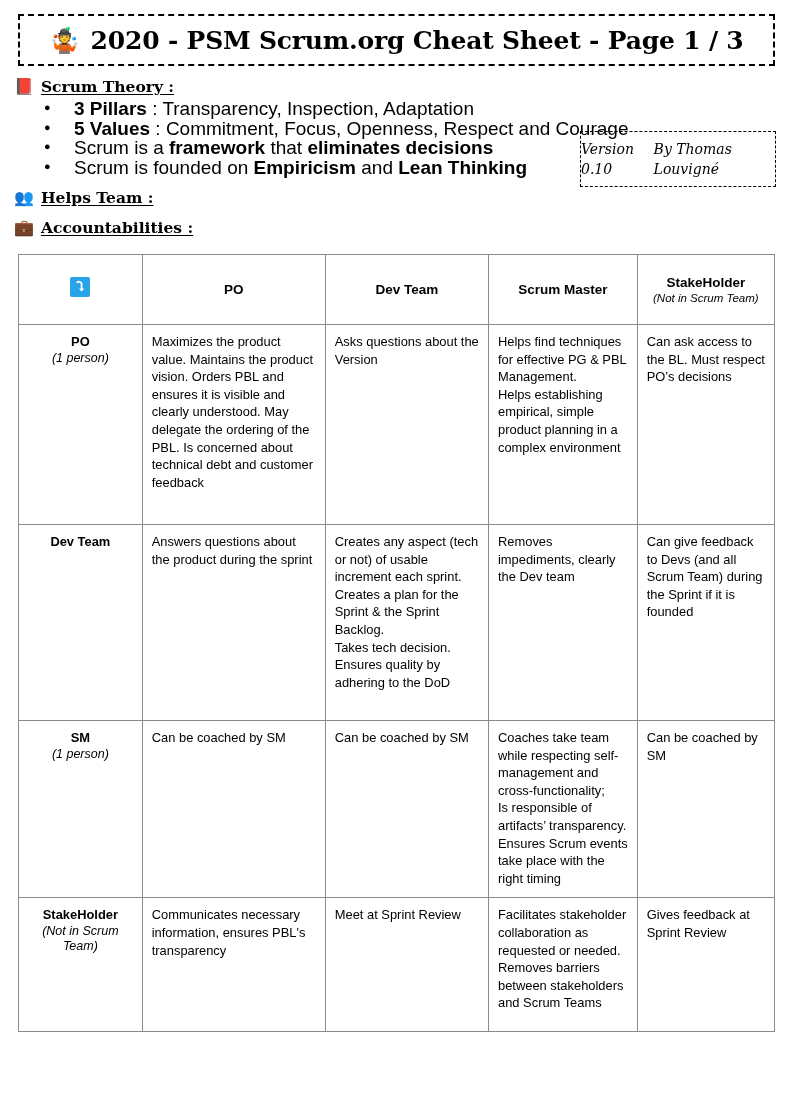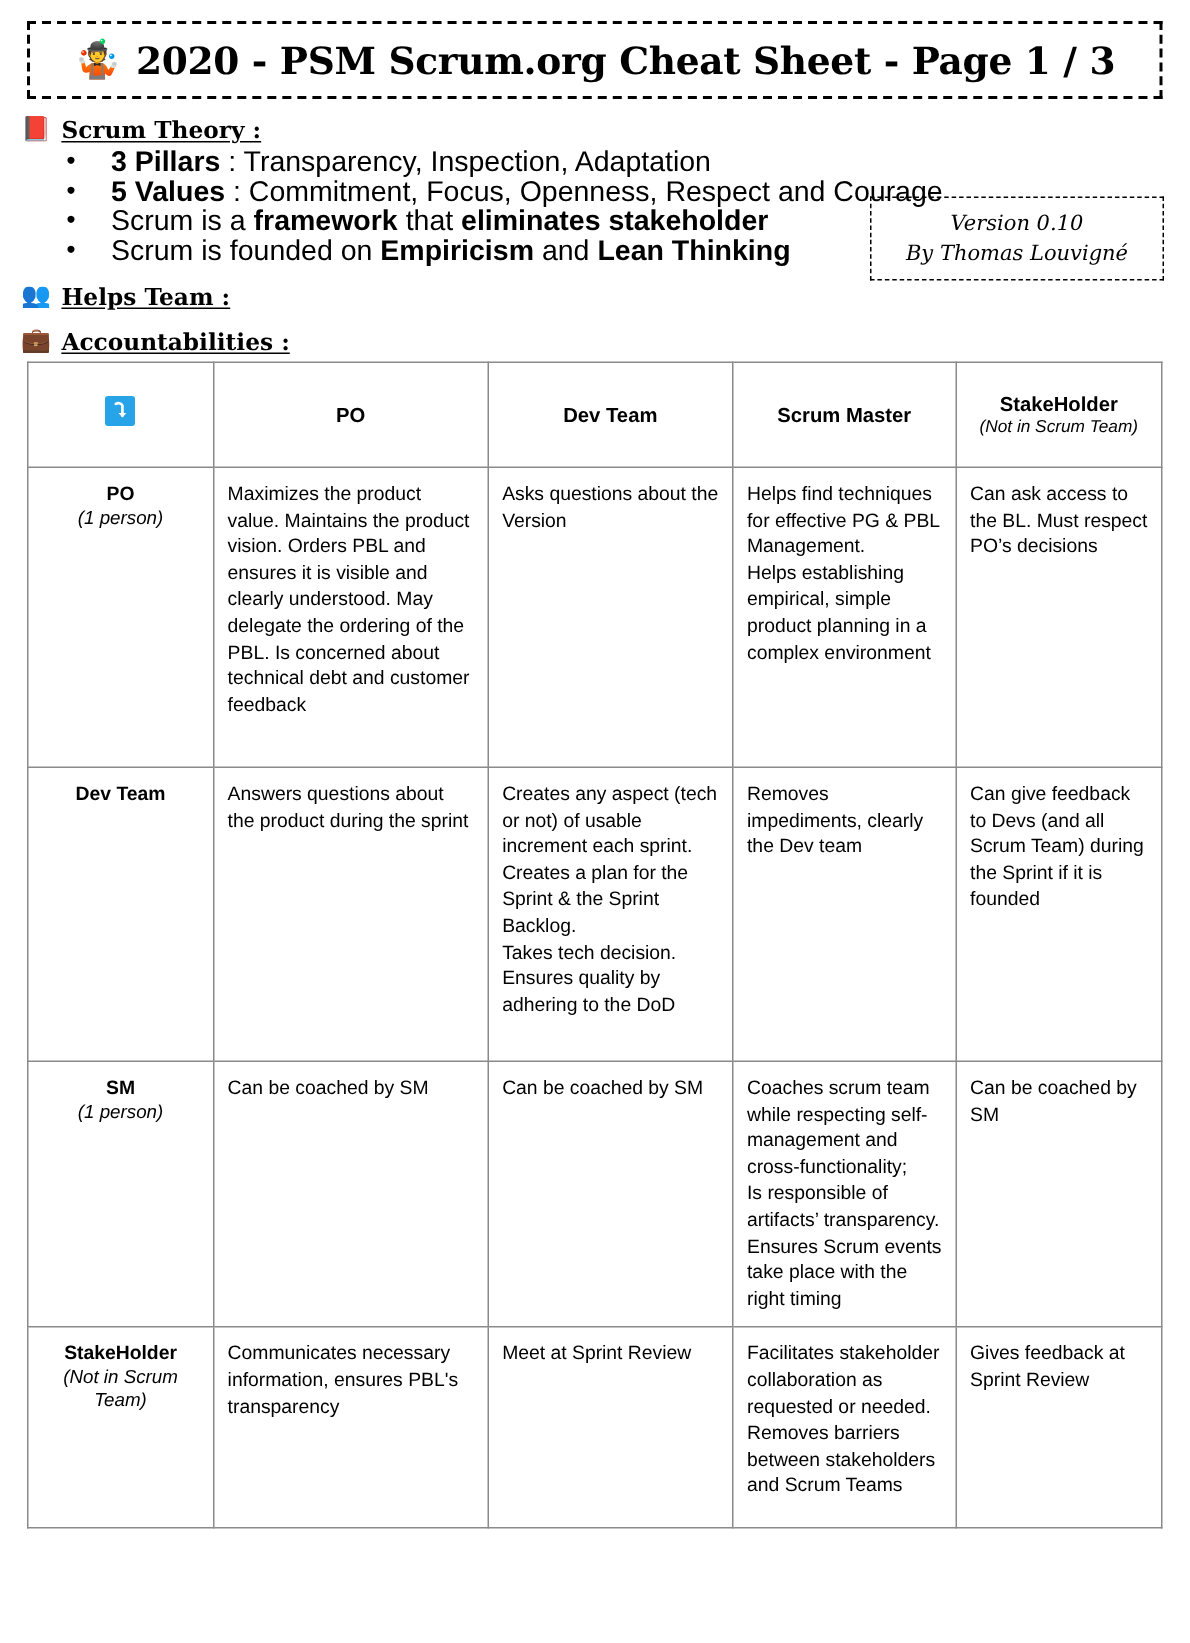--- a/index.html
+++ b/index.html
@@ -92,33 +92,33 @@
 
   
   .version-box {
     position: absolute;
     left: 580px;
     top: 117px;
     width: 196px;
     height: 56px;
     border: 1px dashed #000;
     display: flex;
-    flex-direction: column;
+    flex-direction: row;
     align-items: center;
     justify-content: center;
     box-sizing: border-box;
     font-family: "DejaVu Serif", "Liberation Serif", serif;
     font-style: italic;
     font-size: 14px;
     line-height: 20px;
   }
 
   
   .acc-table {
-    margin: 4px 18px 0 18px;
+    margin: 17px 18px 0 18px;
     border-collapse: collapse;
     width: 757px;
     table-layout: fixed;
   }
   .acc-table td, .acc-table th {
     border: 1px solid #8a8a8a;
     vertical-align: top;
     padding: 8px 9px 10px 9px;
     font-size: 12.9px;
     line-height: 17.6px;
@@ -184,21 +184,21 @@
     </div>
   </div>
 
   <div class="section-head">
     <span class="section-emoji">📕</span>
     <span class="section-title">Scrum Theory :</span>
   </div>
   <ul class="bullets">
     <li><span class="b">3 Pillars</span><span> : Transparency, Inspection, Adaptation</span></li>
     <li><span class="b">5 Values</span><span> : Commitment, Focus, Openness, Respect and Courage</span></li>
-    <li><span>Scrum is a </span><span class="b">framework</span><span> that </span><span class="b">eliminates stakeholder</span></li>
+    <li><span>Scrum is a </span><span class="b">framework</span><span> that </span><span class="b">eliminates decisions</span></li>
     <li><span>Scrum is founded on </span><span class="b">Empiricism</span><span> and </span><span class="b">Lean Thinking</span></li>
   </ul>
 
   <div class="version-box">
     <span>Version 0.10</span>
     <span>By Thomas Louvigné</span>
   </div>
 
   <div class="section-head">
     <span class="section-emoji">👥</span>
@@ -261,21 +261,21 @@
         <td class="cell">Can give feedback to Devs (and all Scrum Team) during the Sprint if it is founded</td>
       </tr>
       <tr class="row-sm">
         <td class="row-label">
           <span>SM</span>
           <span class="sub">(1 person)</span>
         </td>
         <td class="cell">Can be coached by SM</td>
         <td class="cell">Can be coached by SM</td>
         <td class="cell">
-            <p>Coaches scrum team while respecting self-management and cross-functionality;</p>
+            <p>Coaches take team while respecting self-management and cross-functionality;</p>
             <p>Is responsible of artifacts’ transparency.</p>
             <p>Ensures Scrum events take place with the right timing</p>
           </td>
         <td class="cell">Can be coached by SM</td>
       </tr>
       <tr class="row-sh">
         <td class="row-label">
           <span>StakeHolder</span>
           <span class="sub">(Not in Scrum Team)</span>
         </td>

